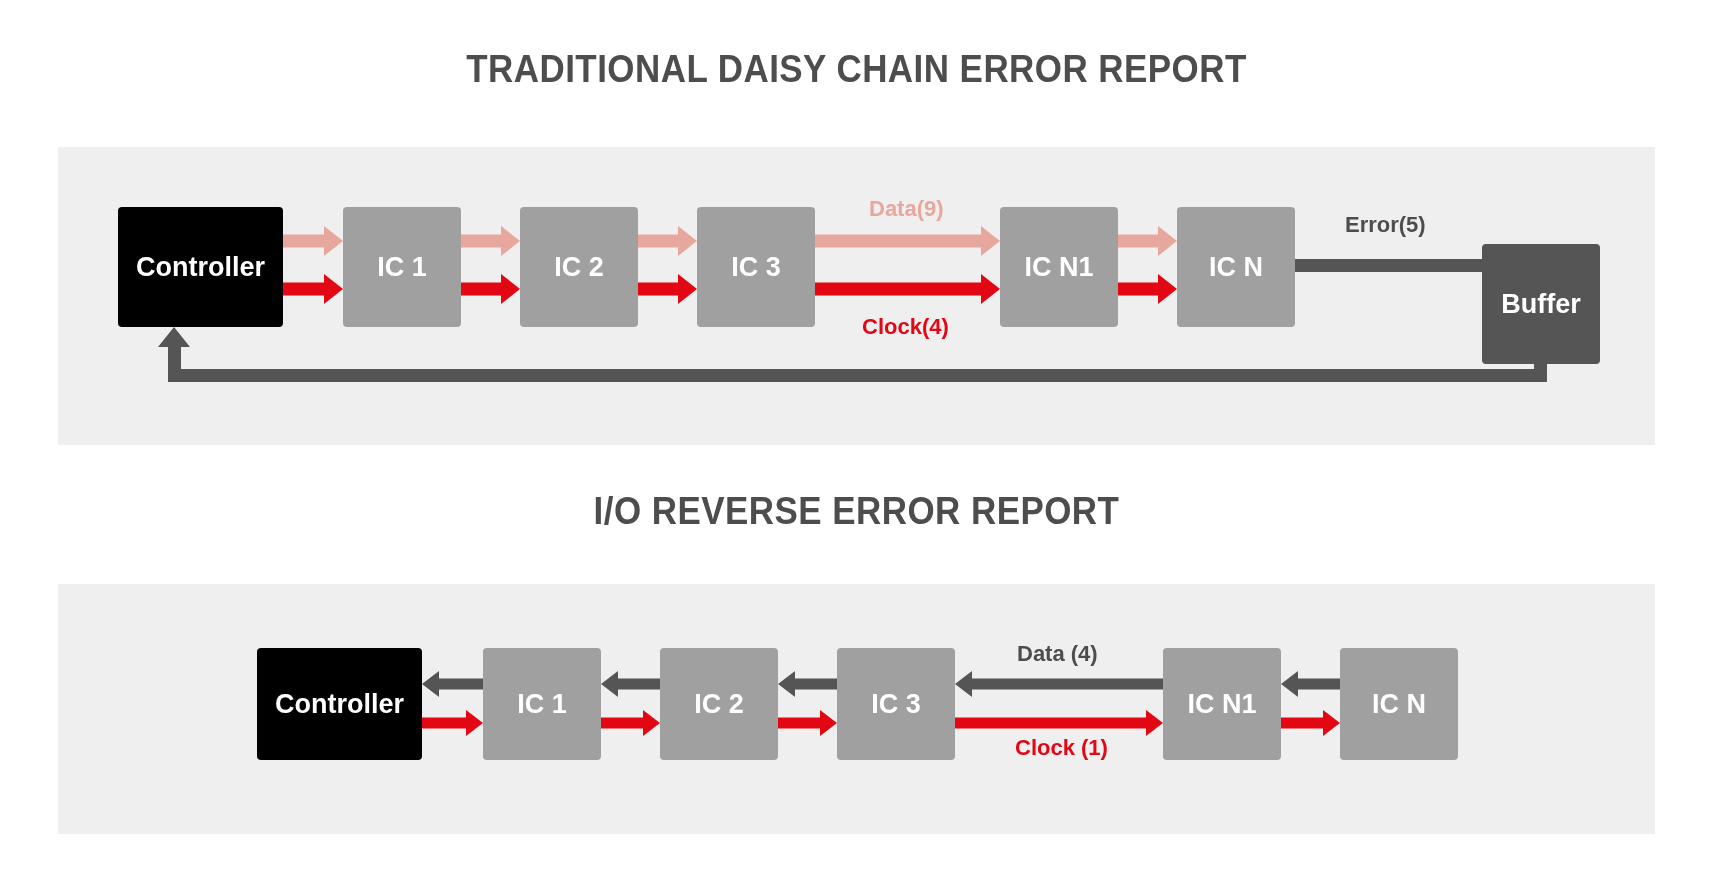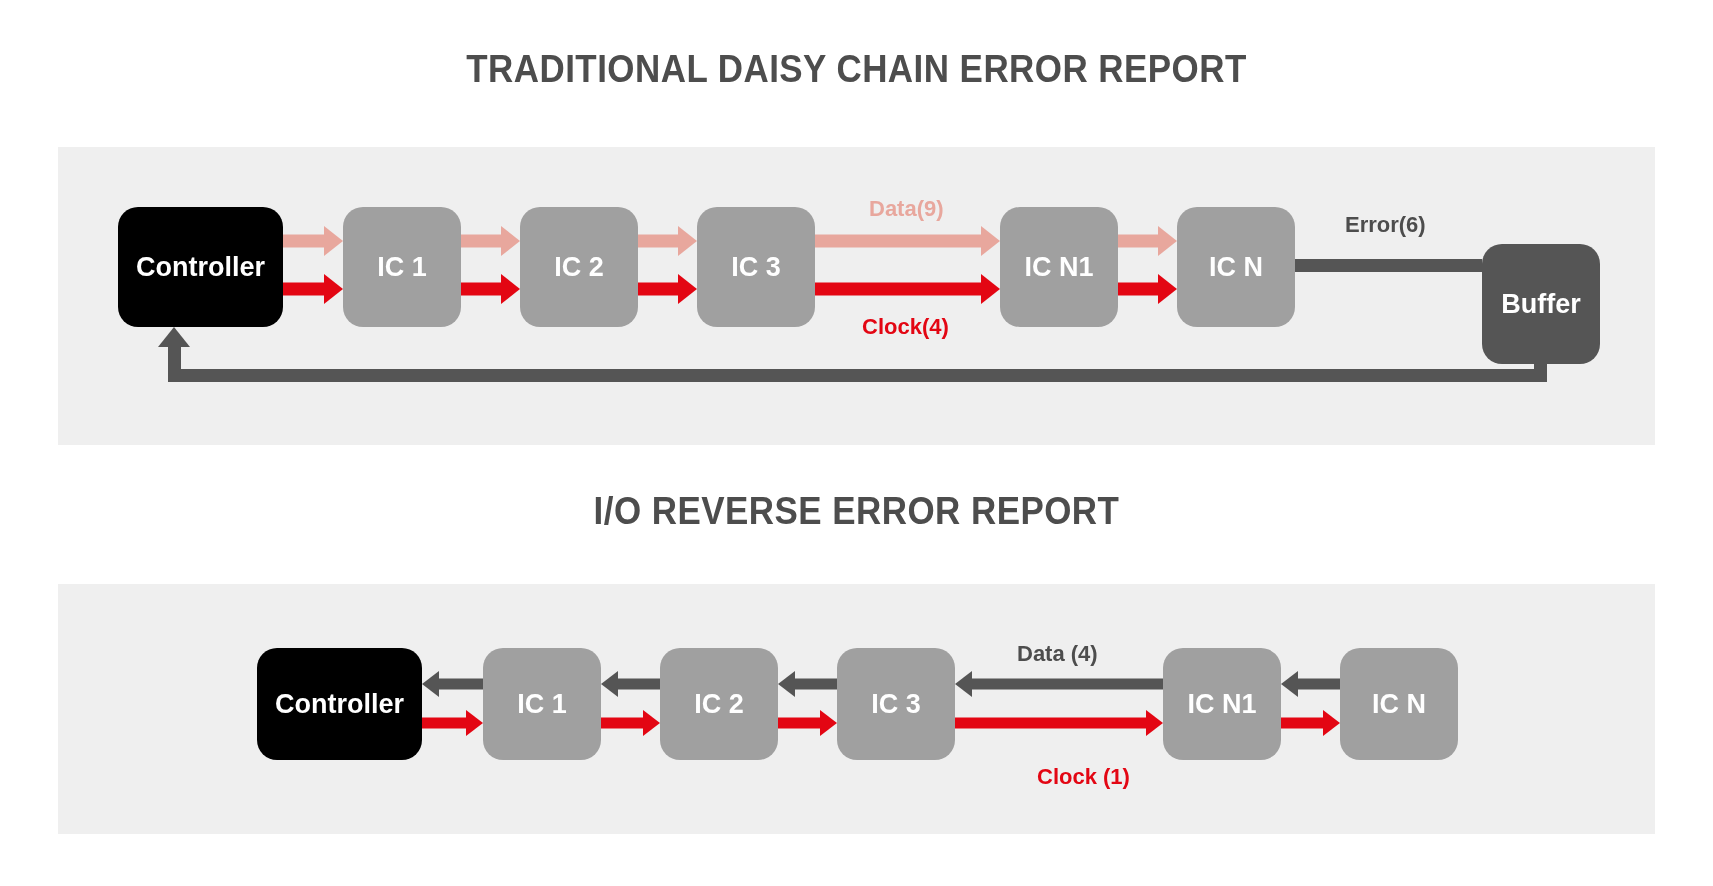--- a/index.html
+++ b/index.html
@@ -35,21 +35,21 @@
   .panel {
     position: absolute;
     background: #efefef;
   }
   #panel-1 { left: 58px; top: 147px; width: 1597px; height: 298px; }
   #panel-2 { left: 58px; top: 584px; width: 1597px; height: 250px; }
 
   
   .node {
     position: absolute;
-    border-radius: 20px;
+    border-radius: 4px;
     display: flex;
     align-items: center;
     justify-content: center;
     color: #ffffff;
     font-weight: bold;
     font-size: 27px;
     box-sizing: border-box;
     z-index: 5;
   }
   .node.controller { background: #000000; }
@@ -203,21 +203,21 @@
 
 <div class="line" style="left:1534px; top:327px; width:13px; height:55px;"></div>
 <div class="line" style="left:168px; top:369px; width:1379px; height:13px;"></div>
 <div class="line" style="left:168px; top:345px; width:13px; height:37px;"></div>
 <div style="position:absolute; left:158px; top:327px; width:0; height:0;
             border-left:16px solid transparent; border-right:16px solid transparent;
             border-bottom:20px solid #555555; z-index:2;"></div>
 
 <div class="edge-label lbl-data1" style="left:869px; top:196px;">Data(9)</div>
 <div class="edge-label lbl-clock" style="left:862px; top:314px;">Clock(4)</div>
-<div class="edge-label lbl-error" style="left:1345px; top:212px;">Error(6)</div>
+<div class="edge-label lbl-error" style="left:1345px; top:212px;">Error(5)</div>
 
 <div class="diagram-title" id="title-2">I/O REVERSE ERROR REPORT</div>
 
 <div class="panel" id="panel-2"></div>
 
 <div class="node controller" style="left:257px; top:648px; width:165px; height:112px;">
   <span>Controller</span>
 </div>
 <div class="node ic" style="left:483px; top:648px; width:118px; height:112px;">
   <span>IC 1</span>
@@ -271,13 +271,13 @@
 <div class="arrow-row thin" style="left:955px; top:710px; width:208px; height:26px;">
   <div class="arrow-body" style="left:0; width:191px; background:#e30613;"></div>
   <div class="arrow-head head-r" style="left:191px; border-left-color:#e30613;"></div>
 </div>
 <div class="arrow-row thin" style="left:1281px; top:710px; width:59px; height:26px;">
   <div class="arrow-body" style="left:0; width:42px; background:#e30613;"></div>
   <div class="arrow-head head-r" style="left:42px; border-left-color:#e30613;"></div>
 </div>
 
 <div class="edge-label lbl-data2" style="left:1017px; top:641px;">Data (4)</div>
-<div class="edge-label lbl-clock" style="left:1015px; top:764px;margin-left:22px;">Clock (1)</div>
+<div class="edge-label lbl-clock" style="left:1015px; top:735px;">Clock (1)</div>
 
 </body></html>

